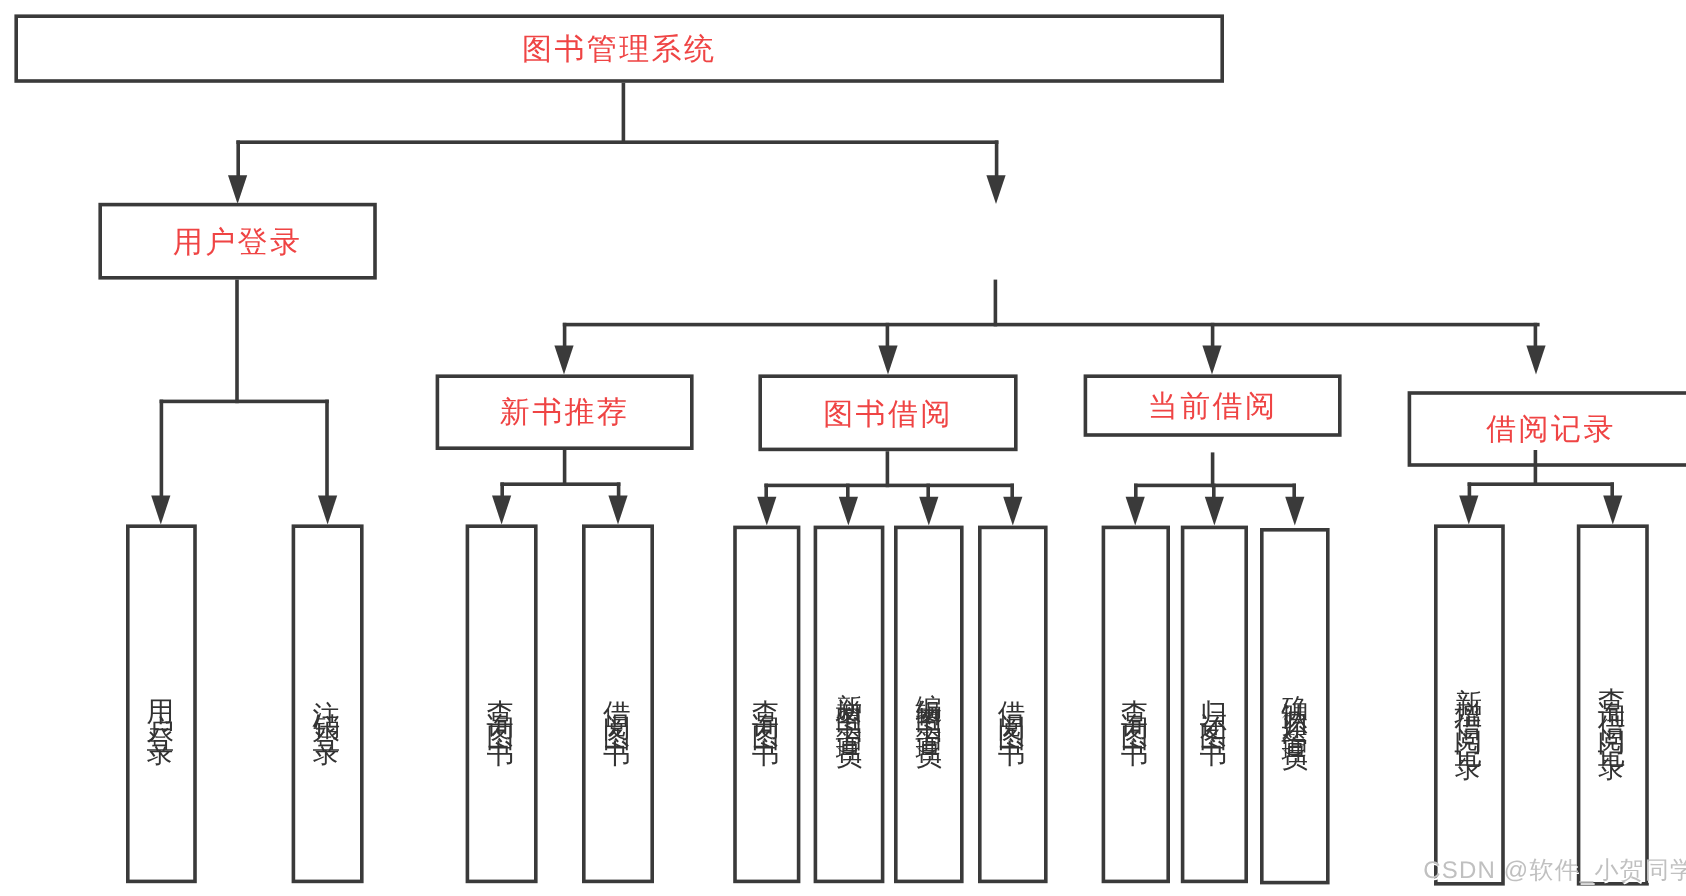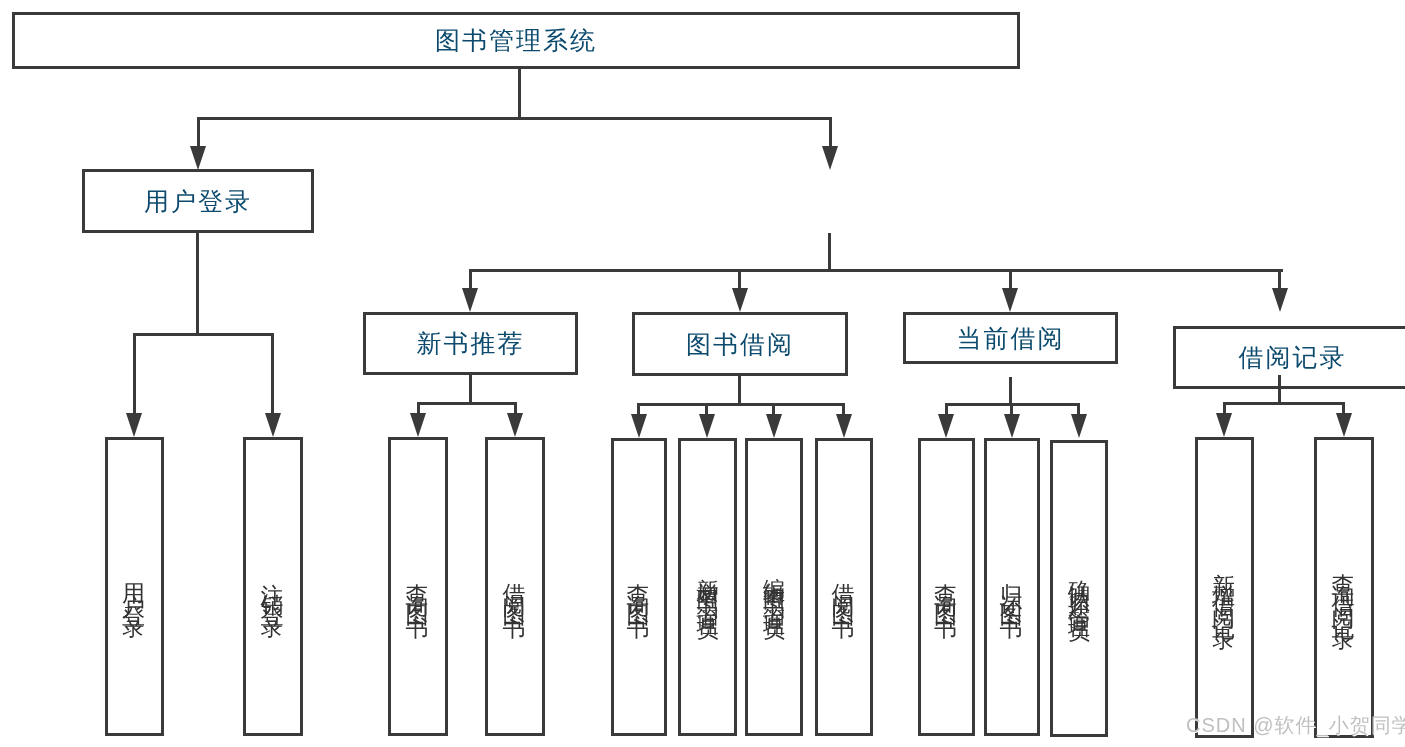--- a/index.html
+++ b/index.html
@@ -3,21 +3,21 @@
 <meta charset="utf-8">
 <style>
   html,body{margin:0;padding:0;background:#ffffff;}
   .stage{
     position:relative;width:1405px;height:747px;background:#ffffff;
     font-family:"Liberation Sans",sans-serif;color:#333333;overflow:hidden;
   }
   .node{
     position:absolute;box-sizing:border-box;border:3px solid #3a3a3a;background:#ffffff;
     display:flex;align-items:center;justify-content:center;
-    font-size:25px;letter-spacing:2px;color:#0c4a6e;white-space:nowrap;
+    font-size:25px;letter-spacing:2px;color:#ef4444;white-space:nowrap;
   }
   .vnode{
     position:absolute;box-sizing:border-box;border:3px solid #3a3a3a;background:#ffffff;
     display:flex;align-items:center;justify-content:center;
     writing-mode:vertical-rl;text-orientation:mixed;
     font-size:23px;letter-spacing:11px;color:#333333;
   }
   .vnode.long{letter-spacing:6px;font-size:22px;}
   .ln{position:absolute;background:#3a3a3a;}
   .ar{

